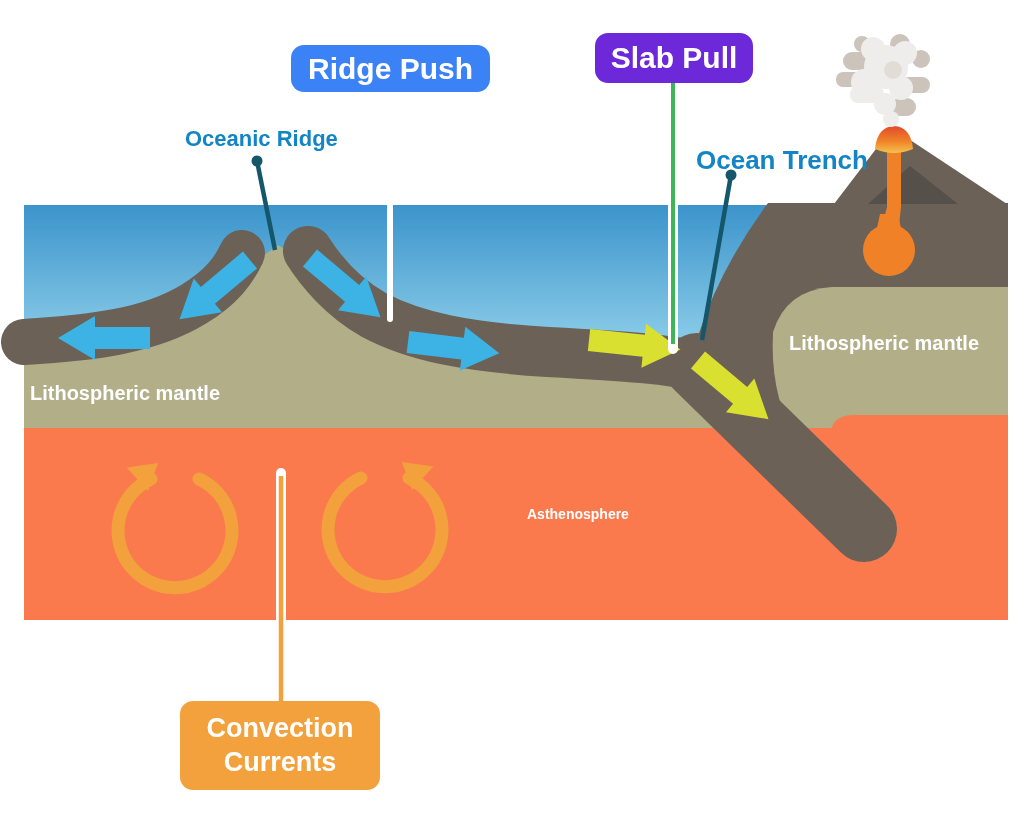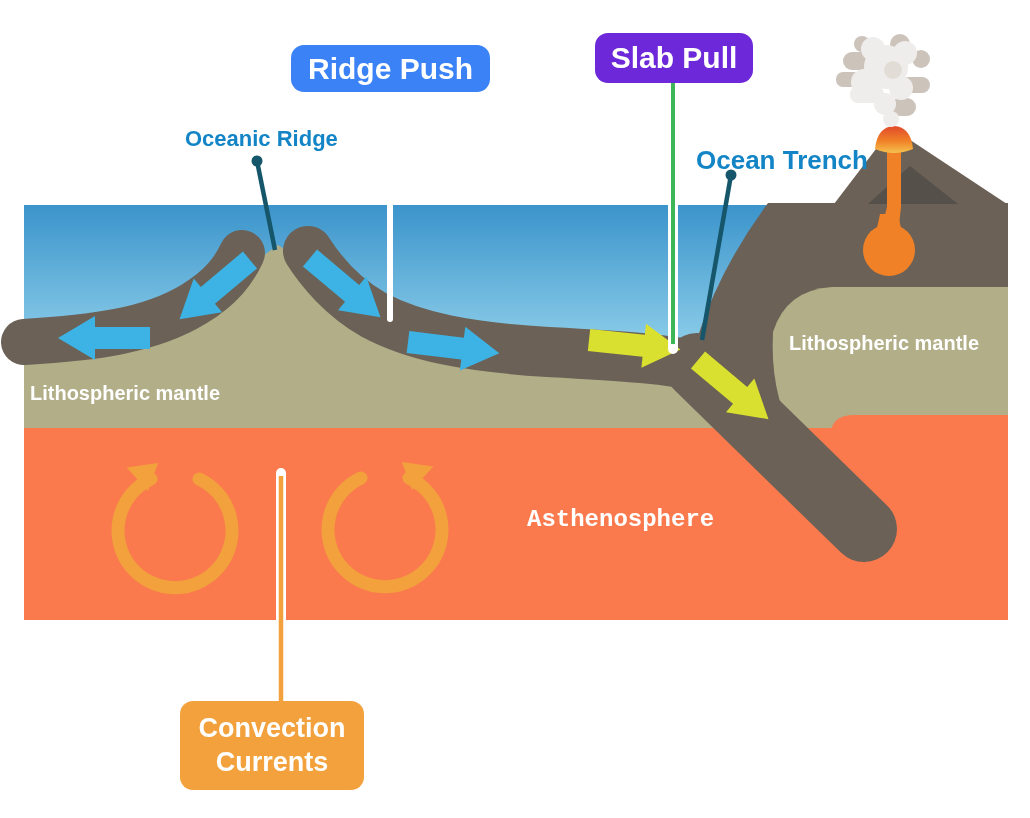--- a/index.html
+++ b/index.html
@@ -8,26 +8,26 @@
     font-family:"Liberation Sans", sans-serif;
   }
   .stage svg{position:absolute;left:0;top:0;}
   .lbl{position:absolute;font-weight:bold;white-space:nowrap;}
   .lbl-box{
     position:absolute;display:flex;align-items:center;justify-content:center;
     color:#ffffff;font-weight:bold;border-radius:13px;text-align:center;
   }
   #ridge-push-box{left:291px;top:45px;width:199px;height:47px;font-size:30px;background:#3b82f6;}
   #slab-pull-box{left:595px;top:33px;width:158px;height:50px;font-size:30px;background:#6d28d9;}
-  #convection-box{left:180px;top:701px;width:184px;height:89px;font-size:27px;line-height:1.25;background:#f2a13c;white-space:normal;}
+  #convection-box{left:180px;top:701px;width:200px;height:89px;font-size:27px;line-height:1.25;background:#f2a13c;white-space:normal;}
   #oceanic-ridge-lbl{left:185px;top:126px;font-size:22px;color:#1385c6;}
   #ocean-trench-lbl{left:696px;top:145px;font-size:26px;color:#1385c6;}
   #litho-left-lbl{left:30px;top:382px;font-size:20px;color:#ffffff;}
   #litho-right-lbl{left:789px;top:332px;font-size:20px;color:#ffffff;}
-  #asthenosphere-lbl{left:527px;top:506px;font-size:24px;color:#ffffff;font-family:Liberation Mono, monospace;}
+  #asthenosphere-lbl{left:527px;top:506px;font-size:14px;color:#ffffff;}
 </style>
 </head>
 <body>
 
 <div class="stage">
 
 <svg width="1030" height="818" viewBox="0 0 1030 818">
   <defs>
     <linearGradient id="oceanGrad" x1="0" y1="0" x2="0" y2="1">
       <stop offset="0%" stop-color="#3b94cb"></stop>

